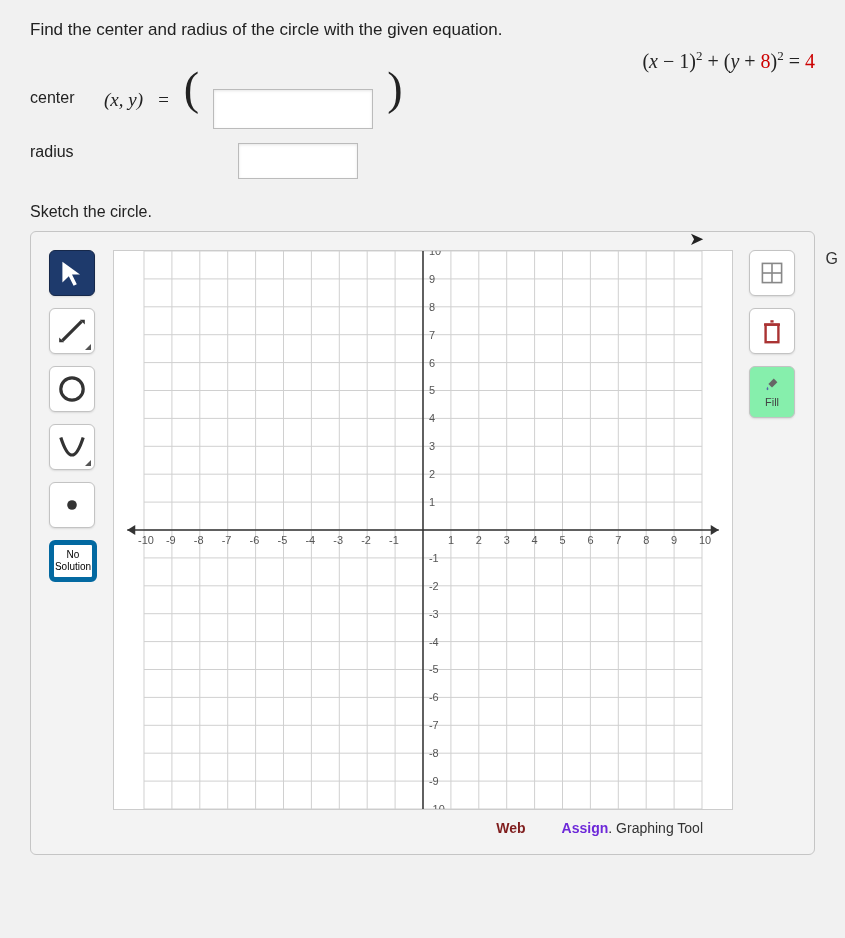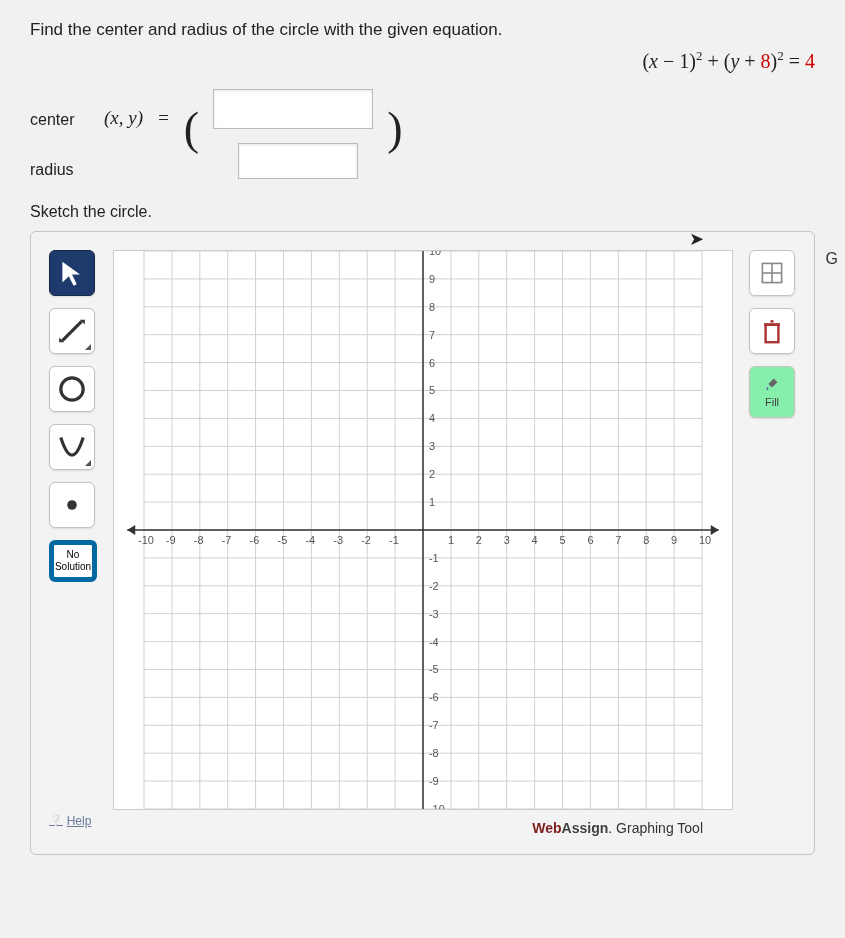--- a/index.html
+++ b/index.html
@@ -15,21 +15,21 @@
   .equation {
     font-family: Liberation Serif, serif;
     font-size: 20px;
     margin: 8px 0 16px 120px;
     font-style: italic;
     text-align: right;
   }
   .equation .num { font-style: normal; }
   .equation .sup { font-size: 13px; vertical-align: super; font-style: normal; }
   .equation .red { color: #c00; }
-  .row { display:flex; align-items:flex-end; gap:14px; margin-bottom:14px; }
+  .row { display:flex; align-items:flex-start; gap:14px; margin-bottom:14px; }
   .label { font-size:16px; width:60px; }
   .mathlabel { font-family:"Times New Roman",serif; font-style:italic; font-size:19px; }
   .paren { font-family:"Times New Roman",serif; font-size:46px; line-height:0; font-weight:300; }
   .answer-input {
     width:160px; height:40px; border:1px solid #bbb; background:#fff;
     box-shadow: inset 0 1px 3px rgba(0,0,0,.1);
     padding:4px 8px; font-size:15px;
   }
   .answer-input.small { width:120px; height:36px; }
   .section-label { font-size:16px; margin:24px 0 10px; }
@@ -88,21 +88,21 @@
     border-radius:6px; box-shadow:0 1px 2px rgba(0,0,0,.1);
     display:flex; flex-direction:column; align-items:center; justify-content:center;
     font-size:11px; cursor:pointer; gap:3px; color:#444;
   }
   .fill-btn svg { width:18px; height:18px; }
 
   .branding {
     text-align:right; font-size:14px; margin-top:8px; padding-right:30px;
   }
   .branding .web { color:#7f1d1d; font-weight:600; }
-  .branding .assign { color:#404040; font-weight:700; }
+  .branding .assign { color:#6d28d9; font-weight:700;margin-left:36px; }
   .branding .gt { color:#333;text-align:right; }
 
   .cursor-fake { position:absolute; right:110px; top:-4px; font-size:18px; }
 
   
   .edge-letters { position:absolute; right:-24px; top:18px; font-size:16px; color:#333; display:flex; flex-direction:column; gap:52px; }
 </style>
 </head>
 <body>
 
@@ -160,21 +160,20 @@
     </button>
     <button class="tool-btn">
       <svg viewBox="0 0 20 20">
           <circle cx="10" cy="10" r="3" fill="#333"></circle>
         </svg>
     </button>
     <button class="nosol">
       <div>No</div>
       <div>Solution</div>
     </button>
-    <a class="help-link">Help</a>
   </div>
 
   <div class="graph-area">
     <div class="graph-canvas">
       <svg viewBox="0 0 620 560" id="grid-svg">
           <line x1="30" y1="0" x2="30" y2="560" stroke="#d0d0d0"></line>
           <line y1="560" x1="30" y2="560" x2="590" stroke="#d0d0d0"></line>
           <line x1="58" y1="0" x2="58" y2="560" stroke="#d0d0d0"></line>
           <line y1="532" x1="30" y2="532" x2="590" stroke="#d0d0d0"></line>
           <line x1="86" y1="0" x2="86" y2="560" stroke="#d0d0d0"></line>

